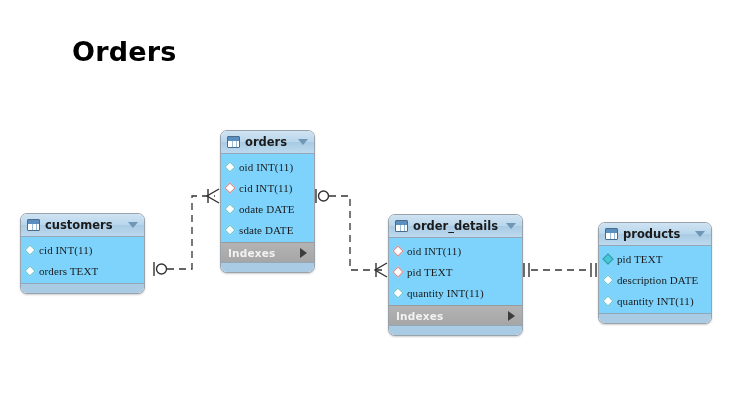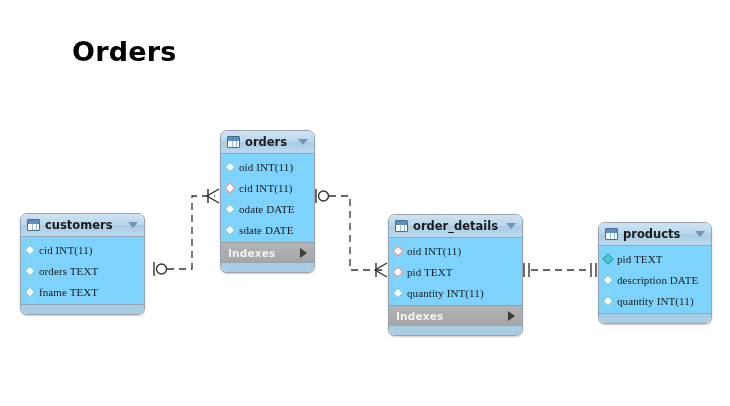--- a/index.html
+++ b/index.html
@@ -236,24 +236,20 @@
     </div>
     <div class="entity-fields">
       <div class="field-row">
         <span class="field-diamond dia-plain"></span>
         <span class="field-label">cid INT(11)</span>
       </div>
       <div class="field-row">
         <span class="field-diamond dia-plain"></span>
         <span class="field-label">orders TEXT</span>
       </div>
-      <div class="field-row">
-        <span class="field-diamond dia-plain"></span>
-        <span class="field-label">fname TEXT</span>
-      </div>
     </div>
     <div class="entity-footer"></div>
   </div>
 
   <div class="entity" style="left:220px; top:130px; width:95px;">
     <div class="entity-header">
       <span class="entity-icon"></span>
       <span class="entity-title">orders</span>
       <span class="entity-caret"></span>
     </div>

